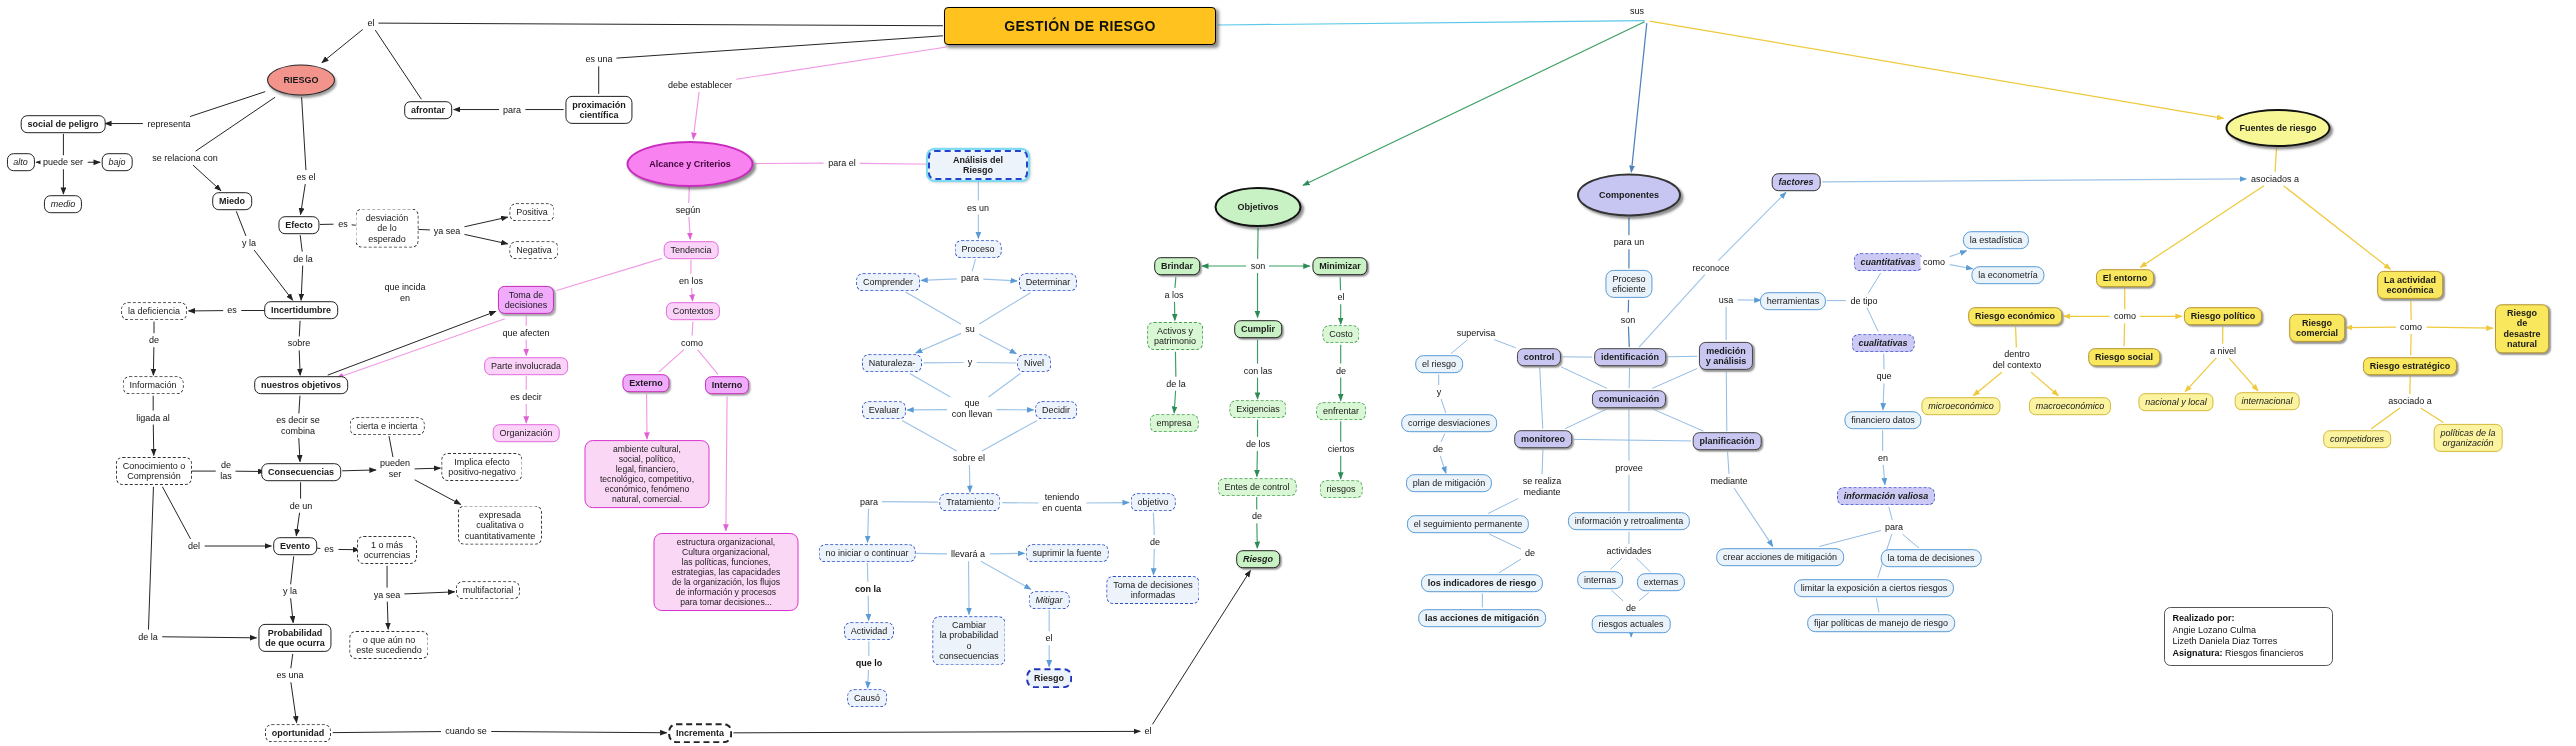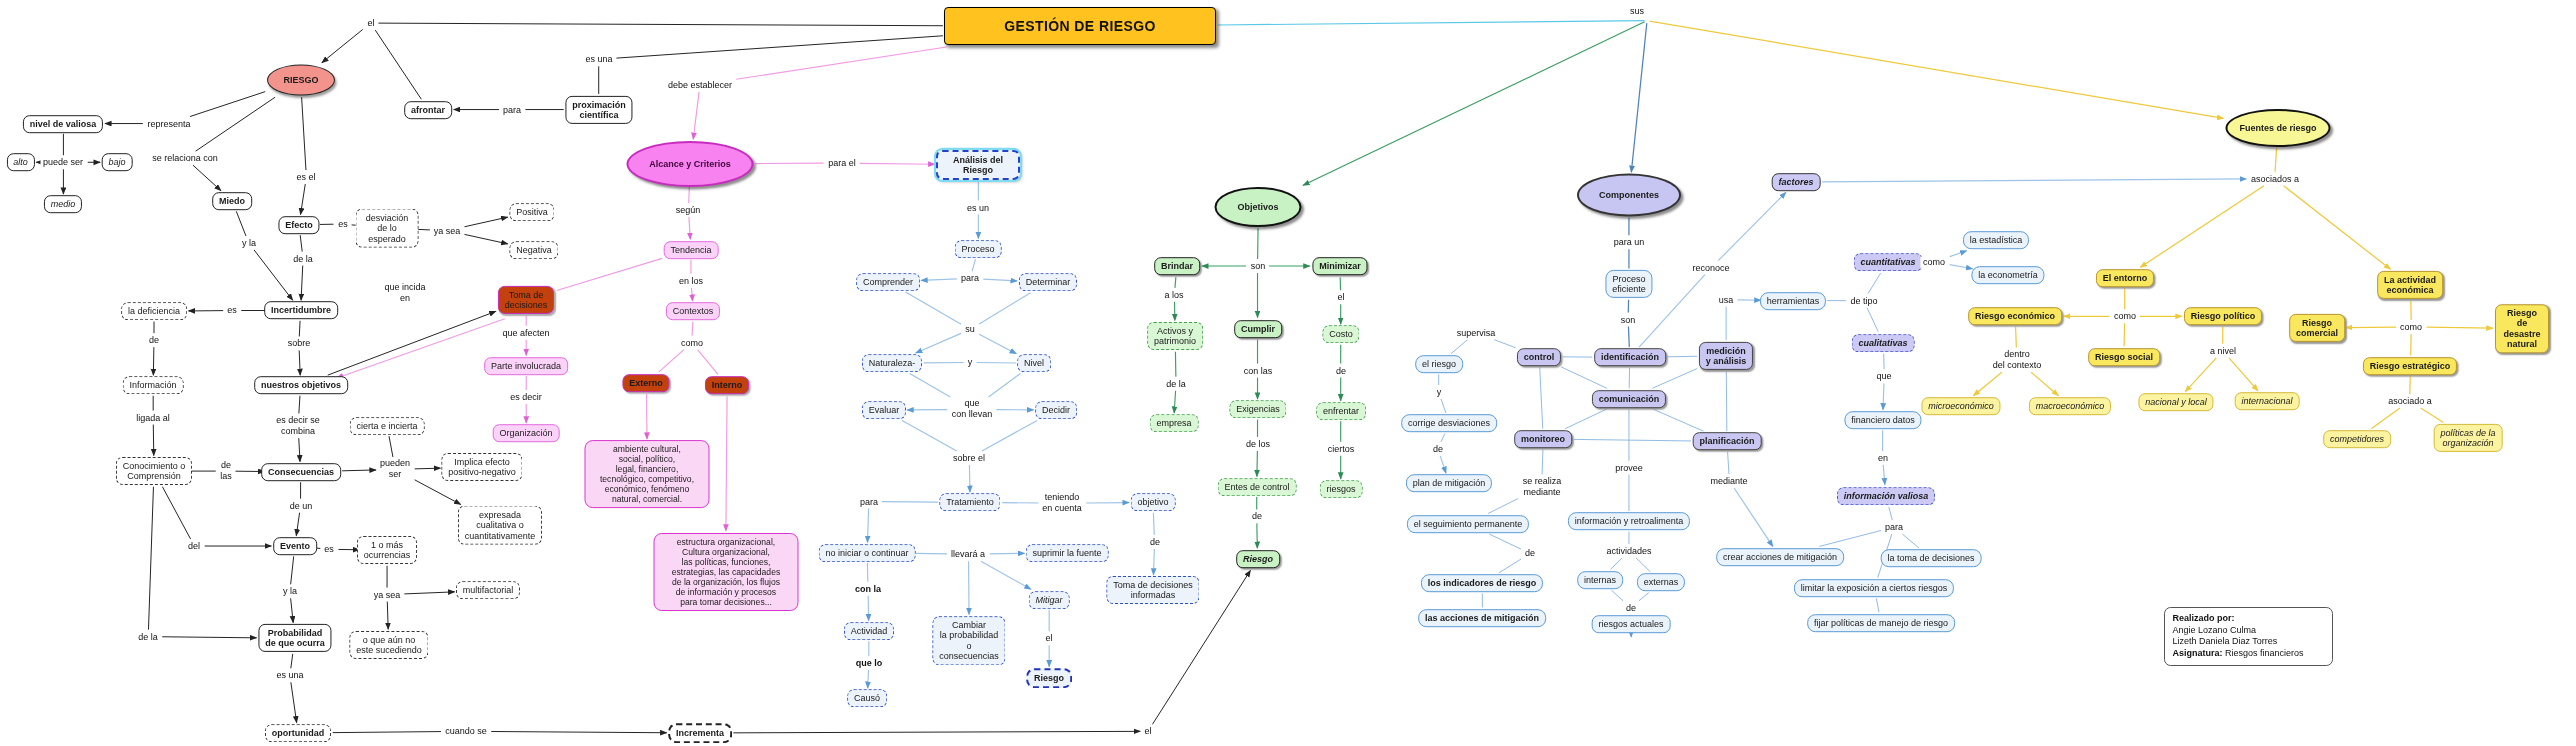--- a/index.html
+++ b/index.html
@@ -19,21 +19,21 @@
       box-shadow:1.6px 2.5px 2.5px rgba(0,0,0,.4);}
   .bs,.bsb,.bsi{background:#fff;border:1.3px solid #222;}
   .bsb{font-weight:bold;}
   .bsi{font-style:italic;}
   .bd,.bdb,.bdh{background:#fff;border:1.2px dashed #333;}
   .bdb{font-weight:bold;}
   .bdh{font-weight:bold;border:2px dashed #222;border-radius:8.2px;}
   .po{background:#F883F0;border:2.1px solid #C82BBE;border-radius:50%;font-weight:bold;
       color:#3d0338;box-shadow:2.5px 2.5px 2.5px rgba(0,0,0,.45);}
   .pb{background:#FBD2F8;border:1.2px solid #E36BDD;}
-  .ps,.psb{background:#c2410c;border:1.6px solid #C82BBE;box-shadow:1.6px 1.6px 1.6px #aaa;}
+  .ps,.psb{background:#f0abfc;border:1.6px solid #C82BBE;box-shadow:1.6px 1.6px 1.6px #aaa;}
   .psb{font-weight:bold;}
   .pbig{background:#FBD7F6;border:1.5px solid #D935CE;border-radius:8.2px;font-size:8.6px;}
   .bld,.bldb,.bldh,.bldi{background:#EDF3FA;border:1.2px dashed #3050C8;}
   .bldb{font-weight:bold;border:2px dashed #2244CC;
         box-shadow:0 0 0 2.1px #7FDBF2,1.6px 1.6px 3.3px rgba(0,0,0,.3);}
   .bldh{font-weight:bold;border:2px dashed #2233BB;border-radius:8.2px;}
   .bldi{font-style:italic;}
   .lbx,.lbxb{background:#EAF2FA;border:1.2px solid #5B9BD5;border-radius:8.2px;}
   .lbxb{font-weight:bold;}
   .go{background:#C9F2C4;border:2.1px solid #111;border-radius:50%;font-weight:bold;
@@ -304,28 +304,28 @@
     <b>Realizado por:</b><br>
     <span>Angie Lozano Culma</span><br>
     <span>Lizeth Daniela Diaz Torres</span><br>
     <b>Asignatura:</b>
     <span>Riesgos financieros</span>
   </div>
 <div class="node t" style="left: 1080px; top: 26px; width: 272px; height: 38px;">GESTIÓN DE RIESGO</div>
     <div class="node pt" style="left: 1647px; top: 20.6px;"></div>
     <div class="node lb" style="left: 371px; top: 23px;">el</div>
     <div class="node lb" style="left: 599px; top: 59px;">es una</div>
-    <div class="node bsb" style="left: 428px; top: 110px;">afrontar</div>
+    <div class="node bsb" style="left: 428px; top: 110px; border-radius: 6px;">afrontar</div>
     <div class="node lb" style="left: 512px; top: 110px;">para</div>
     <div class="node bsb" style="left: 599px; top: 110px;">proximación
 científica</div>
     <div class="node lb" style="left: 1637px; top: 10.7px;">sus</div>
     <div class="node ro" style="left: 301px; top: 80px; width: 68px; height: 31px;">RIESGO</div>
     <div class="node lb" style="left: 169px; top: 124px;">representa</div>
-    <div class="node bsb" style="left: 63px; top: 124px;">nivel de valiosa</div>
+    <div class="node bsb" style="left: 63px; top: 124px;">social de peligro</div>
     <div class="node lb" style="left: 63px; top: 162px;">puede ser</div>
     <div class="node bsi" style="left: 20.6px; top: 162px;">alto</div>
     <div class="node bsi" style="left: 117px; top: 162px;">bajo</div>
     <div class="node bsi" style="left: 63px; top: 204px;">medio</div>
     <div class="node lb" style="left: 185px; top: 158px;">se relaciona con</div>
     <div class="node bsb" style="left: 232px; top: 201px;">Miedo</div>
     <div class="node lb" style="left: 306px; top: 177px;">es el</div>
     <div class="node bsb" style="left: 299px; top: 225px;">Efecto</div>
     <div class="node lb" style="left: 343px; top: 224px;">es</div>
     <div class="node bd" style="left: 387px; top: 228px; width: 63px;">desviación
@@ -404,21 +404,21 @@
 legal, financiero,
 tecnológico, competitivo,
 económico, fenómeno
 natural, comercial.</div>
     <div class="node ps" style="left: 526px; top: 300px;">Toma de
 decisiones</div>
     <div class="node lb" style="left: 526px; top: 333px;">que afecten</div>
     <div class="node pb" style="left: 526px; top: 366px;">Parte involucrada</div>
     <div class="node lb" style="left: 526px; top: 397px;">es decir</div>
     <div class="node pb" style="left: 526px; top: 433px;">Organización</div>
-    <div class="node bldb" style="left: 978px; top: 165px; width: 84px;">Análisis del
+    <div class="node bldb" style="left: 978px; top: 165px; width: 100px;">Análisis del
 Riesgo</div>
     <div class="node lb" style="left: 978px; top: 208px;">es un</div>
     <div class="node bld" style="left: 978px; top: 249px;">Proceso</div>
     <div class="node lb" style="left: 970px; top: 278px;">para</div>
     <div class="node bld" style="left: 888px; top: 282px;">Comprender</div>
     <div class="node bld" style="left: 1048px; top: 282px;">Determinar</div>
     <div class="node lb" style="left: 970px; top: 329px;">su</div>
     <div class="node bld" style="left: 892px; top: 363px;">Naturaleza-</div>
     <div class="node lb" style="left: 970px; top: 362px;">y</div>
     <div class="node bld" style="left: 1034px; top: 363px;">Nivel</div>

